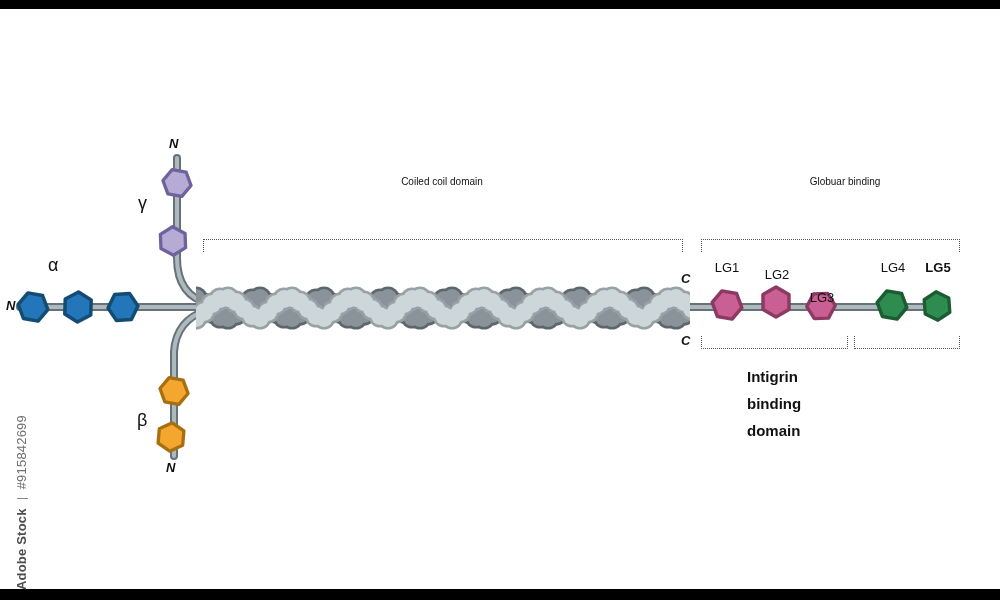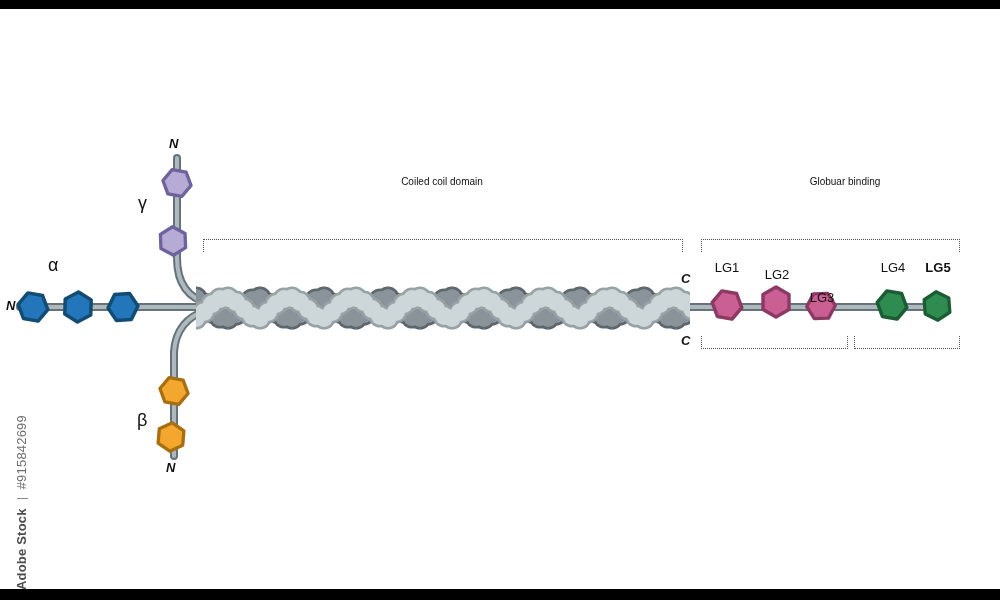--- a/index.html
+++ b/index.html
@@ -141,18 +141,19 @@
   <div class="lbl term" style="left:166px;top:460px;">N</div>
   <div class="lbl term" style="left:681px;top:271px;">C</div>
   <div class="lbl term" style="left:681px;top:333px;">C</div>
 
   <span class="lbl lg-label" style="left:727px;top:260px;">LG1</span>
   <span class="lbl lg-label" style="left:777px;top:267px;">LG2</span>
   <span class="lbl lg-label" style="left:822px;top:260px;margin-top:30px;">LG3</span>
   <span class="lbl lg-label" style="left:893px;top:260px;text-align:right;">LG4</span>
   <span class="lbl lg-label" style="left:938px;top:260px;font-weight:bold;">LG5</span>
 
+  <div class="domain-note" style="left:747px;top:363px;width:80px;">Intigrin binding domain</div>
 
   <div class="watermark">
     <span class="brand">Adobe Stock</span><span class="sep"></span><span class="id">#915842699</span>
   </div>
 
 </div>
 
 </body></html>

